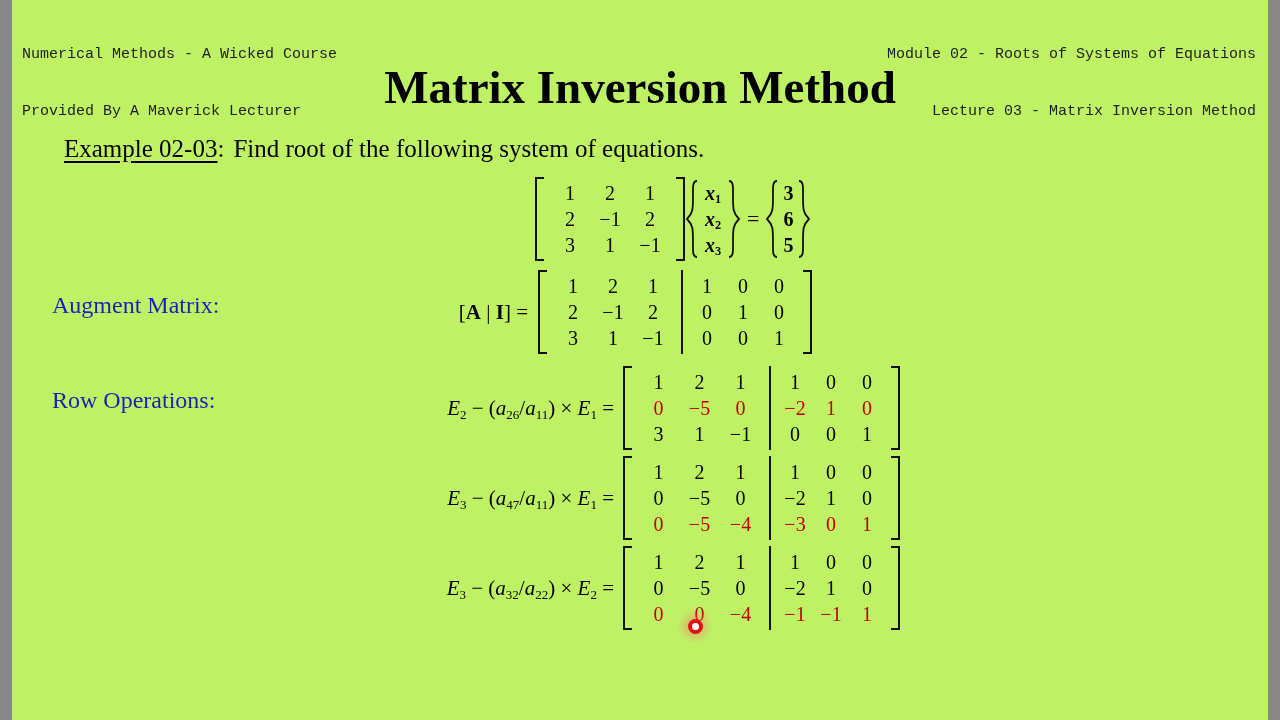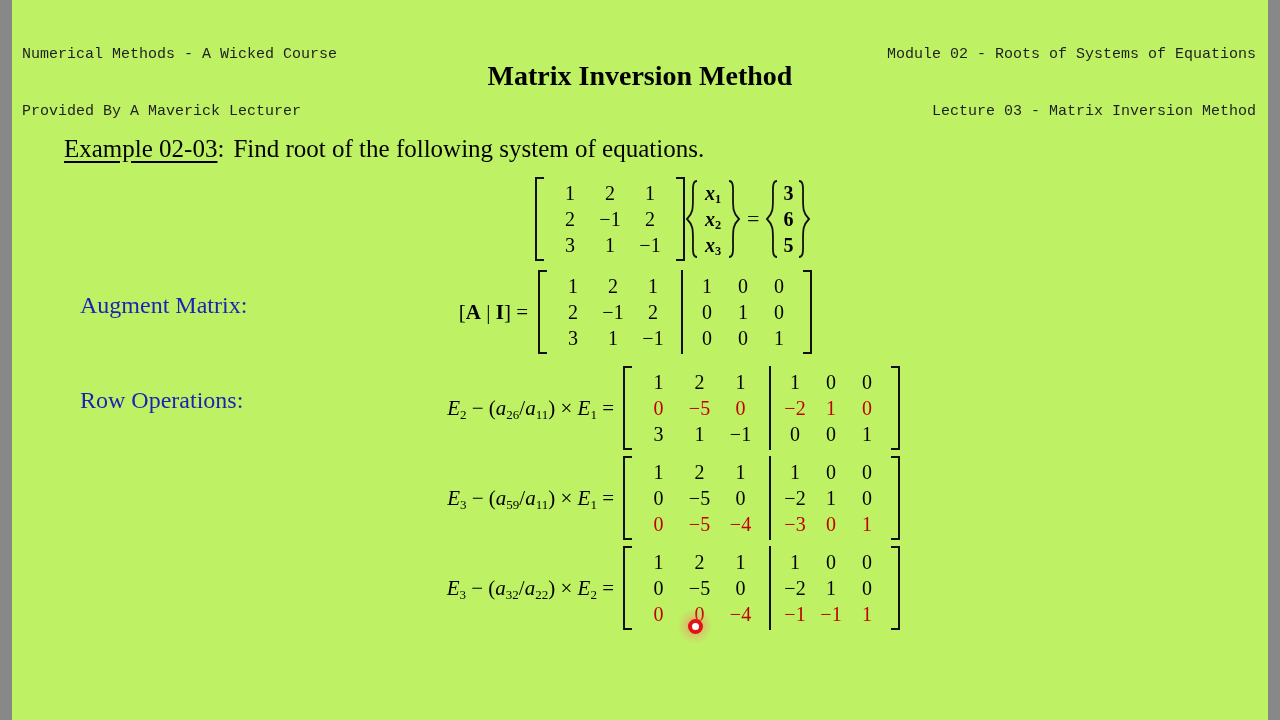--- a/index.html
+++ b/index.html
@@ -7,29 +7,29 @@
          font-family:"Liberation Serif",serif;color:#111;margin:0 auto;}
 
   
   .hdr{position:absolute;top:7px;font-family:"Liberation Mono","DejaVu Sans Mono",monospace;
        font-size:15px;line-height:19px;color:#1f1f1f;white-space:pre;}
   .hdr.left{left:10px;text-align:left;}
   .hdr.right{right:12px;text-align:right;}
 
   
   .title{position:absolute;top:60px;left:0;right:0;text-align:center;
-         font-size:28px;font-weight:bold;color:#000;letter-spacing:0px;}
+         font-size:47px;font-weight:bold;color:#000;letter-spacing:0px;}
 
   
   .example{position:absolute;top:135px;left:52px;font-size:25px;color:#000;}
   .example .lbl{text-decoration:underline;text-underline-offset:4px;}
   .example .txt{margin-left:9px;}
 
   
-  .seclabel{position:absolute;left:68px;font-size:24px;color:#1f1fb4;}
+  .seclabel{position:absolute;left:40px;font-size:24px;color:#1f1fb4;}
 
   
   .eqrow{position:absolute;display:flex;align-items:center;}
   .mathtext{font-size:21px;white-space:pre;color:#000;}
   .mathtext i{font-family:"Liberation Serif",serif;}
   sub{font-size:62%;vertical-align:-0.28em;line-height:0;}
 
   
   .matrix{display:flex;align-items:stretch;--cw:40px;}
   .br-l{width:7px;border:2.4px solid #111;border-right:none;}
@@ -180,21 +180,21 @@
           <span class="cell red">0</span>
           <span class="cell">0</span>
           <span class="cell">0</span>
           <span class="cell">1</span>
         </span>
       <span class="br-r"></span>
     </span>
   </div>
 
   <div class="eqrow" style="left:0;top:456px;width:888px;justify-content:flex-end;gap:9px;">
-    <span class="mathtext"><i>E</i><sub>3</sub> − (<i>a</i><sub>59</sub>/<i>a</i><sub>11</sub>) × <i>E</i><sub>1</sub> =</span>
+    <span class="mathtext"><i>E</i><sub>3</sub> − (<i>a</i><sub>47</sub>/<i>a</i><sub>11</sub>) × <i>E</i><sub>1</sub> =</span>
     <span class="matrix m-aug" style="--cw:41px">
       <span class="br-l"></span>
       <span class="mgrid">
           <span class="cell">1</span>
           <span class="cell">2</span>
           <span class="cell">1</span>
           <span class="cell">0</span>
           <span class="cell">−5</span>
           <span class="cell">0</span>
           <span class="cell red">0</span>

